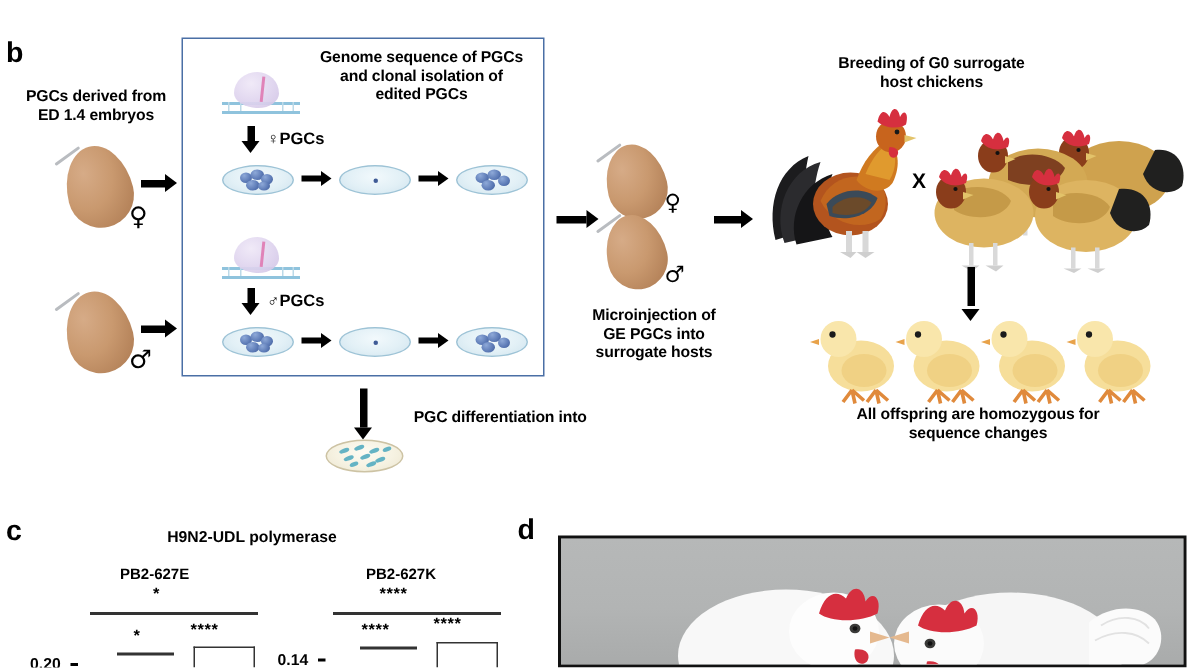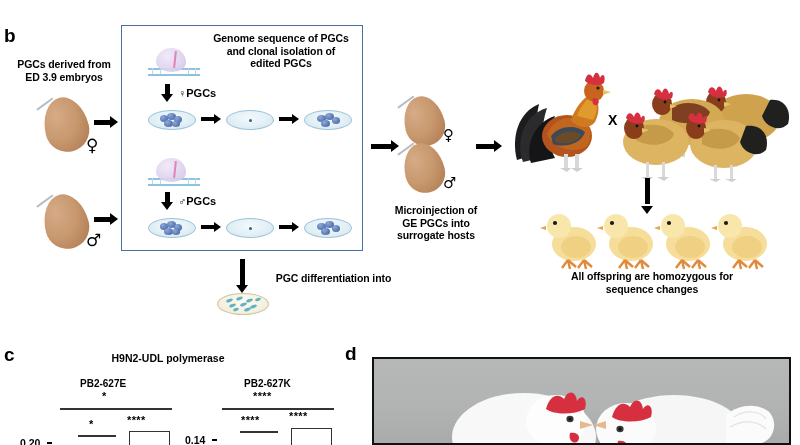--- a/index.html
+++ b/index.html
@@ -234,21 +234,21 @@
 </style>
 </head>
 <body>
 
 <div class="fig">
 
   <div class="panel-letter" id="panel-b-letter">b</div>
 
   <div class="cap" style="left:4px; top:58px; width:120px;">
     <div>PGCs derived from</div>
-    <div>ED 3.9 embryos</div>
+    <div>ED 1.4 embryos</div>
   </div>
 
   <div class="egg-wrap" style="left:44px; top:97px; width:44px; height:55px;">
     <div class="egg"></div>
     <div class="needle" style="left:-9px; top:6px;"></div>
   </div>
   <div class="sym" style="left:86px; top:137px;">♀</div>
 
   <div class="egg-wrap" style="left:44px; top:194px; width:44px; height:55px;">
     <div class="egg"></div>
@@ -410,20 +410,24 @@
     <div>Microinjection of</div>
     <div>GE PGCs into</div>
     <div>surrogate hosts</div>
   </div>
 
   <div class="arrow-r" style="left:476px; top:138px; width:26px; height:16px;">
     <div class="shaft" style="width:18px;"></div>
       <div class="head"></div>
   </div>
 
+  <div class="cap" style="left:524px; top:36px; width:194px;">
+    <div>Breeding of G0 surrogate</div>
+    <div>host chickens</div>
+  </div>
 
   <svg class="rooster" style="left:505px; top:64px;" width="110" height="112" viewBox="0 0 110 112">
 
     <path d="M12 96 C6 72 14 48 34 40 C30 58 30 76 38 88 Z" fill="#1c1c1e"></path>
     <path d="M18 98 C10 76 20 50 42 44 C36 62 36 80 44 92 Z" fill="#2b2b2e"></path>
     <path d="M26 99 C20 80 30 58 50 52 C44 68 44 84 50 94 Z" fill="#151517"></path>
 
     <ellipse cx="62" cy="72" rx="25" ry="21" fill="#b3541e"></ellipse>
     <path d="M42 70 C48 56 62 50 78 56 C86 60 88 72 82 82 C70 90 50 86 42 70 Z" fill="#c2661f"></path>
 

